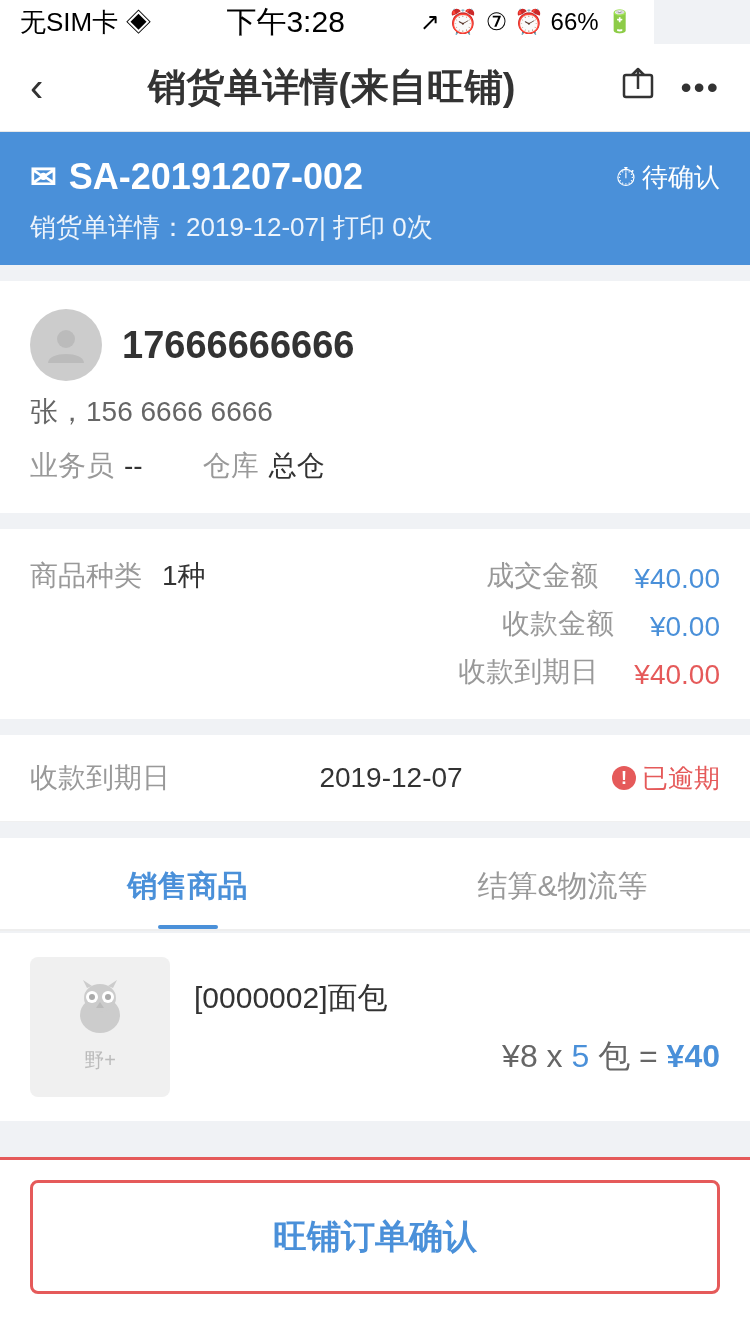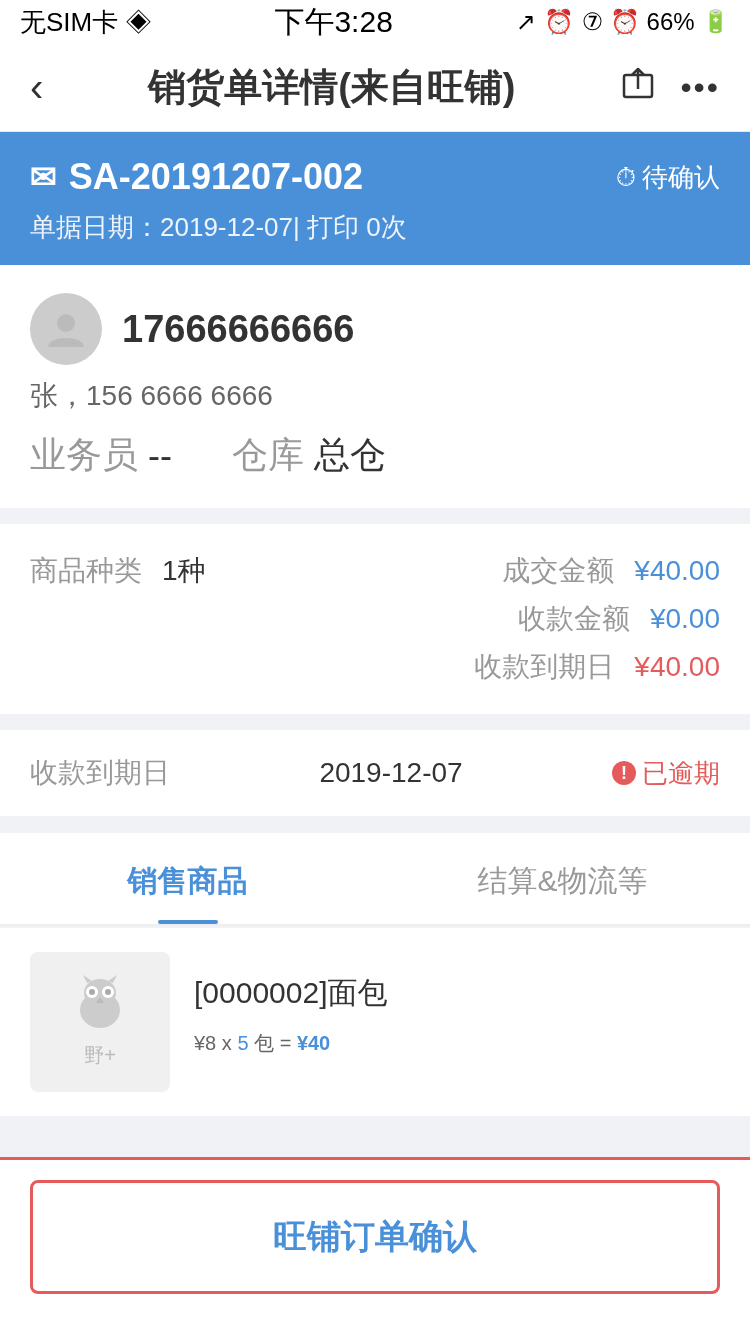--- a/index.html
+++ b/index.html
@@ -8,21 +8,21 @@
       width: 750px;
       min-height: 1334px;
       font-family: -apple-system, "PingFang SC", "Helvetica Neue", sans-serif;
       background: #f0f2f5;
       position: relative;
       overflow-x: hidden;
     }
 
     
     .status-bar {
-      width: 750px;
+      width: 654px;
       height: 44px;
       background: #fff;
       display: flex;
       align-items: center;
       justify-content: space-between;
       padding: 0 20px;
       font-size: 28px;
     }
     .status-left {
       font-size: 26px;
@@ -103,20 +103,21 @@
     }
     .order-date {
       font-size: 26px;
       color: rgba(255,255,255,0.9);
     }
 
     
     .customer-section {
       background: #fff;
       padding: 28px 30px;
+      margin-top: 16px;
     }
     .customer-top {
       display: flex;
       align-items: center;
       gap: 20px;
       margin-bottom: 12px;
     }
     .customer-avatar {
       width: 72px;
       height: 72px;
@@ -141,21 +142,21 @@
     }
     .customer-info-row {
       display: flex;
       gap: 60px;
       margin-top: 16px;
     }
     .info-item {
       display: flex;
       align-items: center;
       gap: 10px;
-      font-size: 36px;
+      font-size: 28px;
       color: #666;
     }
     .info-label {
       color: #999;
     }
     .info-value {
       color: #333;
     }
 
     
@@ -181,22 +182,22 @@
       font-weight: 500;
     }
     .summary-right {
       display: flex;
       flex-direction: column;
       align-items: flex-end;
       gap: 10px;
     }
     .amount-row {
       display: flex;
-      gap: 20px;
-      align-items: center;
+      gap: 36px;
+      align-items: flex-end;
       font-size: 28px;
     }
     .amount-label {
       color: #999;
     }
     .amount-value-blue {
       color: #4a90d9;
       font-weight: 500;
     }
     .amount-value-red {
@@ -316,22 +317,23 @@
       flex: 1;
     }
     .product-name {
       font-size: 30px;
       color: #333;
       font-weight: 500;
       margin-bottom: 16px;
       margin-top: 21px;
     }
     .product-formula {
-      font-size: 20px;
+      font-size: 32px;
       color: #666;
+      text-align: right;
     }
     .product-formula .price-unit {
       color: #666;
     }
     .product-formula .qty {
       color: #4a90d9;
     }
     .product-formula .total {
       color: #4a90d9;
       font-weight: 600;
@@ -402,21 +404,21 @@
     <div class="order-id">
       <span style="font-size:32px;">✉</span>
       <span>SA-20191207-002</span>
     </div>
     <div class="order-status">
       <span>⏱</span>
       <span>待确认</span>
     </div>
   </div>
   <div class="order-date">
-    <span>单据日期：</span><span>2019-12-07</span><span>| 打印</span> <span>0</span><span>次</span>
+    <span>销货单详情：</span><span>2019-12-07</span><span>| 打印</span> <span>0</span><span>次</span>
   </div>
 </div>
 
 <div class="customer-section">
   <div class="customer-top">
     <div class="customer-avatar">
       <svg width="44" height="44" viewBox="0 0 44 44" fill="none">
         <circle cx="22" cy="16" r="9" fill="#bbb"></circle>
         <path d="M4 40 C4 28 40 28 40 40" fill="#bbb"></path>
       </svg>

